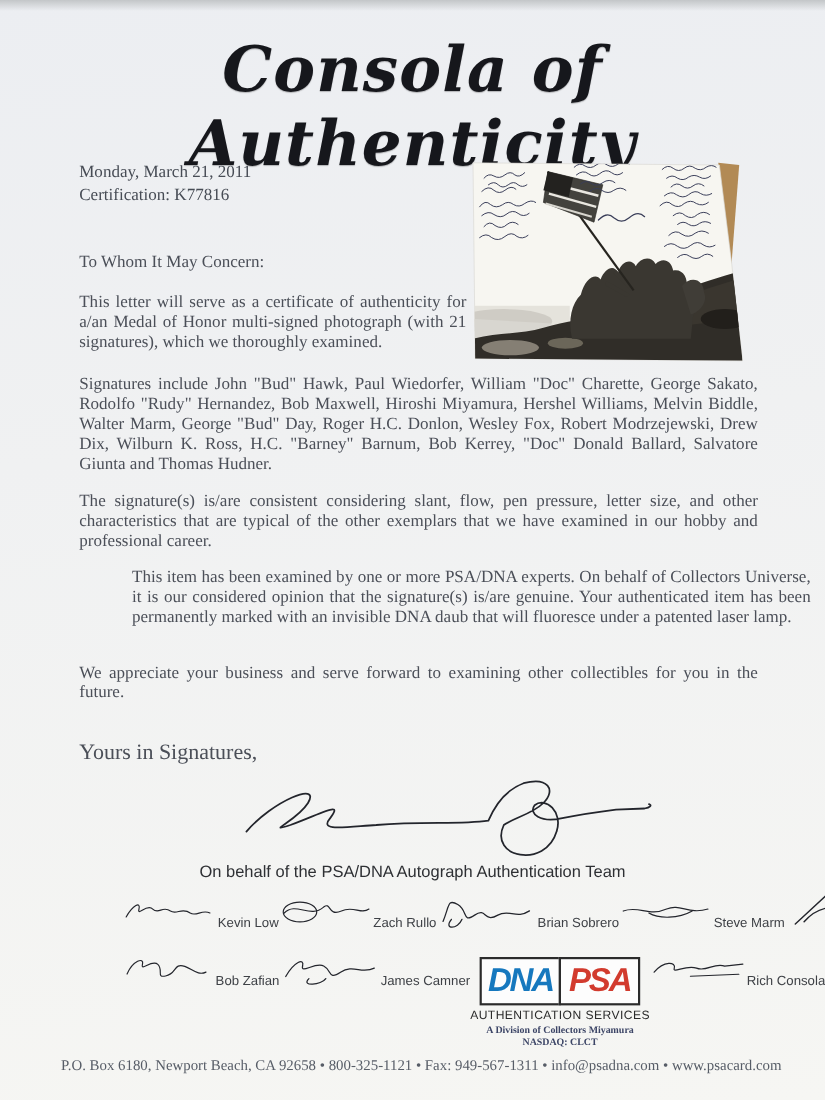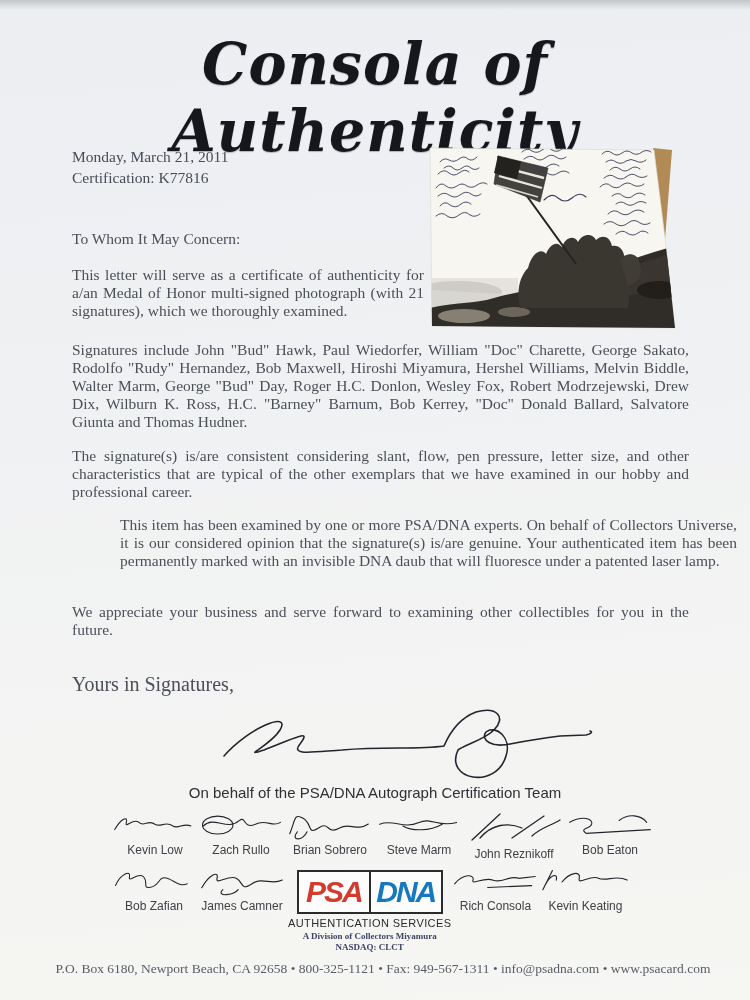--- a/index.html
+++ b/index.html
@@ -34,21 +34,21 @@
   .p5{top:603px;width:617px;}
   .closing{position:absolute;left:72px;top:673px;font-size:20px;}
   .photo{position:absolute;left:424px;top:140px;width:268px;height:194px;}
   .bigsig{position:absolute;left:200px;top:698px;}
   .team-caption{
     position:absolute;top:784px;left:0;right:0;text-align:center;
     font-family:"Liberation Sans",sans-serif;font-size:15px;color:#2e3034;
   }
   .row1{position:absolute;left:112px;top:810px;width:498px;display:flex;justify-content:space-between;}
   .row2{position:absolute;left:112px;top:866px;width:492px;display:flex;justify-content:space-between;align-items:flex-start;}
-  .sig-item{display:flex;flex-direction:column;align-items:center;}
+  .sig-item{display:flex;flex-direction:row;align-items:flex-end;}
   .sig-item svg{display:block;}
   .sig-name{font-family:"Liberation Sans",sans-serif;font-size:12px;color:#3e4146;margin-top:1px;white-space:nowrap;}
   .logo-block{display:flex;flex-direction:column;align-items:center;margin-top:4px;}
   .logo-boxes{display:flex;}
   .logo-box{border:2px solid #2b2b2b;background:#fdfdfd;width:70px;height:40px;
     display:flex;align-items:center;justify-content:center;}
   .logo-box + .logo-box{margin-left:-2px;}
   .logo-word{font-family:"Liberation Sans",sans-serif;font-weight:900;font-style:italic;
     font-size:30px;letter-spacing:-2px;line-height:1;}
   .logo-services{font-family:"Liberation Sans",sans-serif;font-size:11px;color:#2b2b2b;
@@ -147,21 +147,21 @@
   <div class="para p5">We appreciate your business and serve forward to examining other collectibles for you in the future.</div>
 
   <div class="closing">Yours in Signatures,</div>
 
   <div class="bigsig">
     <svg width="400" height="88" viewBox="0 0 400 88">
       <path class="ink" stroke-width="1.6" d="M24,58 C48,30 92,12 80,32 C70,48 40,60 64,52 C96,40 112,30 100,46 C90,58 112,54 142,52 C186,48 216,52 244,48 C250,34 260,20 276,14 C298,8 306,20 294,32 C284,42 266,46 258,52 C244,82 296,92 306,58 C312,40 296,26 286,34 C280,42 292,50 310,46 C330,42 344,40 360,38 L386,37 C391,36 393,34 390,33"></path>
     </svg>
   </div>
 
-  <div class="team-caption">On behalf of the PSA/DNA Autograph Certification Team</div>
+  <div class="team-caption">On behalf of the PSA/DNA Autograph Authentication Team</div>
 
   <div class="row1">
     <div class="sig-item">
       <svg width="86" height="32" viewBox="0 0 96 32">
         <path class="ink" stroke-width="1.2" d="M3,20 C10,8 18,4 16,12 C14,20 24,6 30,12 C36,18 40,8 48,14 C54,18 60,10 68,16 C74,20 80,12 88,16"></path>
       </svg>
       <div class="sig-name">Kevin Low</div>
     </div>
     <div class="sig-item">
       <svg width="86" height="32" viewBox="0 0 96 32">
@@ -209,24 +209,24 @@
     <div class="sig-item">
       <svg width="92" height="32" viewBox="0 0 96 32">
         <path class="ink" stroke-width="1.2" d="M6,22 C14,8 24,4 22,12 C20,20 34,8 42,12 C50,16 46,26 58,18 C70,10 78,20 90,14"></path>
         <path class="ink" stroke-width="1.2" d="M28,24 C20,32 40,30 44,24"></path>
       </svg>
       <div class="sig-name">James Camner</div>
     </div>
     <div class="logo-block">
       <div class="logo-boxes">
         <div class="logo-box">
-          <span class="logo-word" style="color: rgb(210, 59, 46);">PSA</span>
+          <span class="logo-word" style="color: rgb(22, 120, 190);">DNA</span>
         </div>
         <div class="logo-box">
-          <span class="logo-word" style="color: rgb(22, 120, 190);">DNA</span>
+          <span class="logo-word" style="color: rgb(210, 59, 46);">PSA</span>
         </div>
       </div>
       <div class="logo-services">AUTHENTICATION SERVICES</div>
       <div class="logo-division">A Division of Collectors Miyamura</div>
       <div class="logo-nasdaq">NASDAQ: CLCT</div>
     </div>
     <div class="sig-item">
       <svg width="88" height="32" viewBox="0 0 96 32">
         <path class="ink" stroke-width="1.2" d="M4,18 C14,6 26,8 24,14 C22,20 36,10 46,14 C56,18 64,8 74,12 L92,10"></path>
         <path class="ink" stroke-width="1.2" d="M40,22 L88,20"></path>

